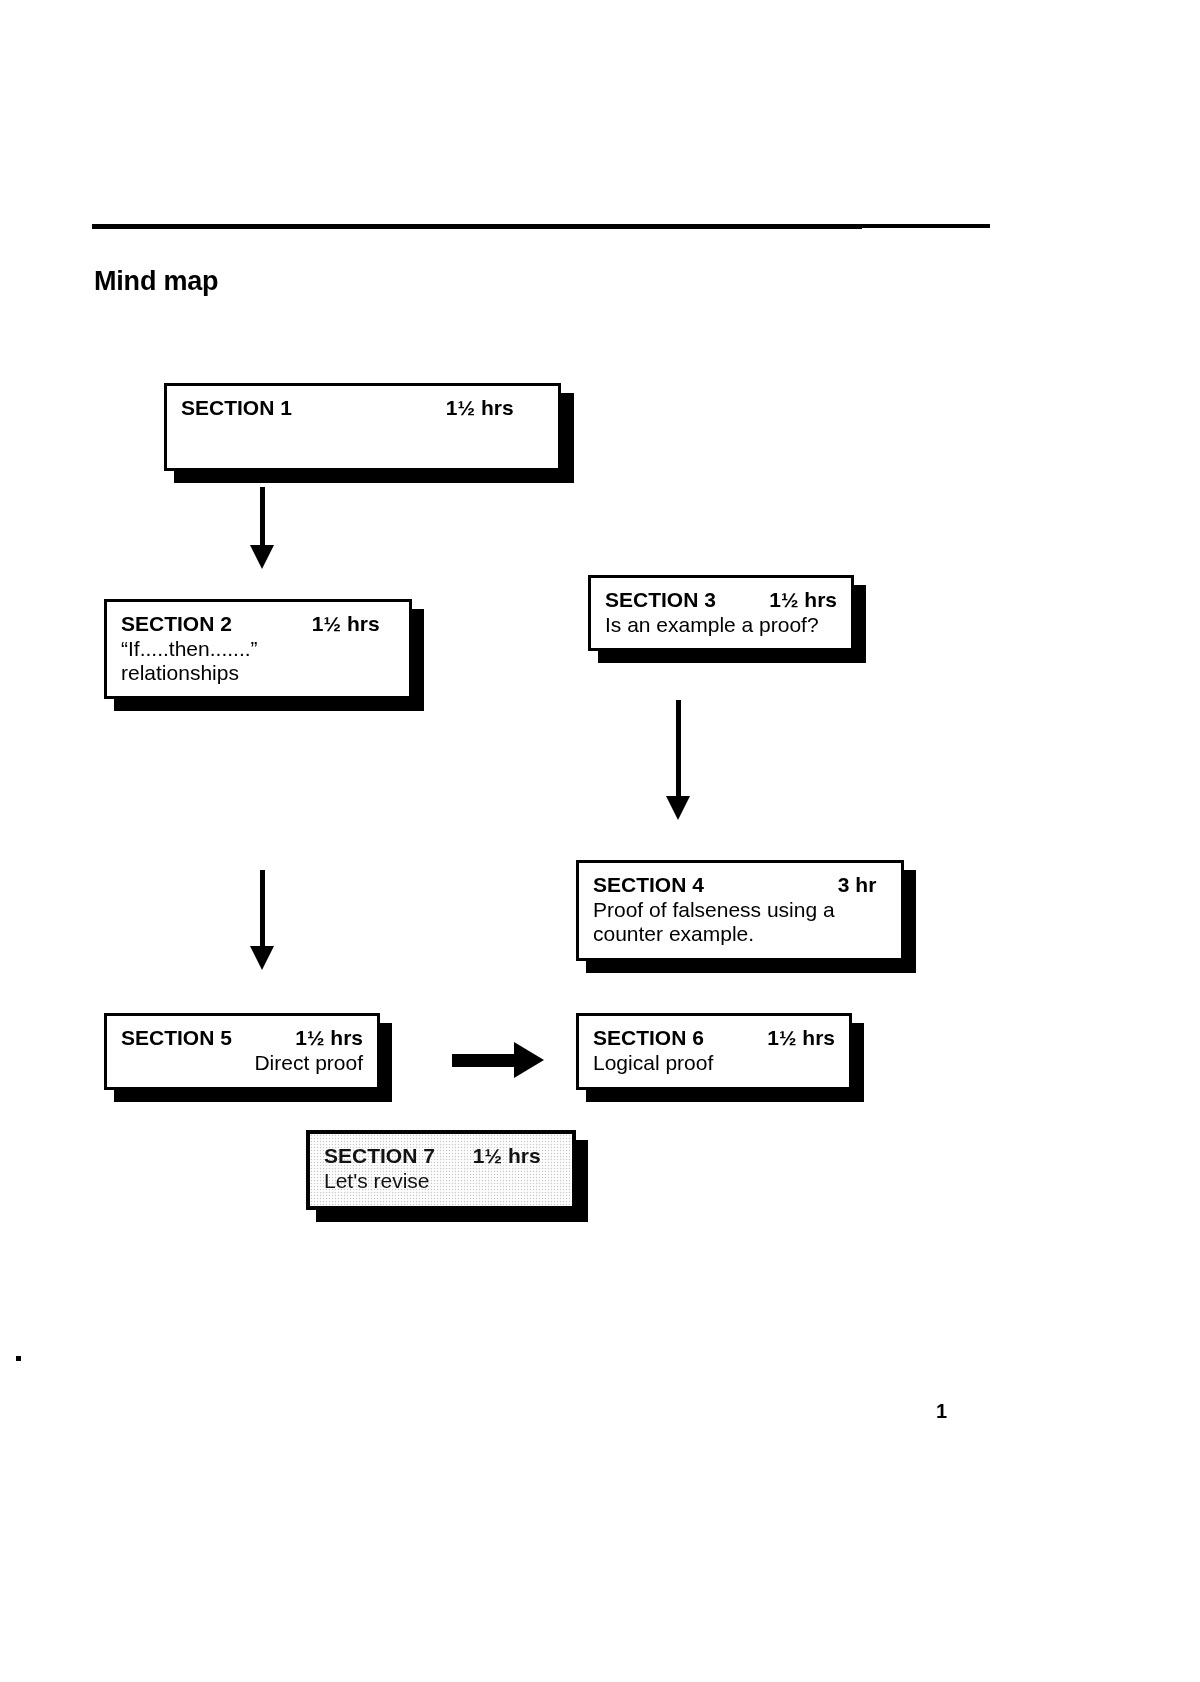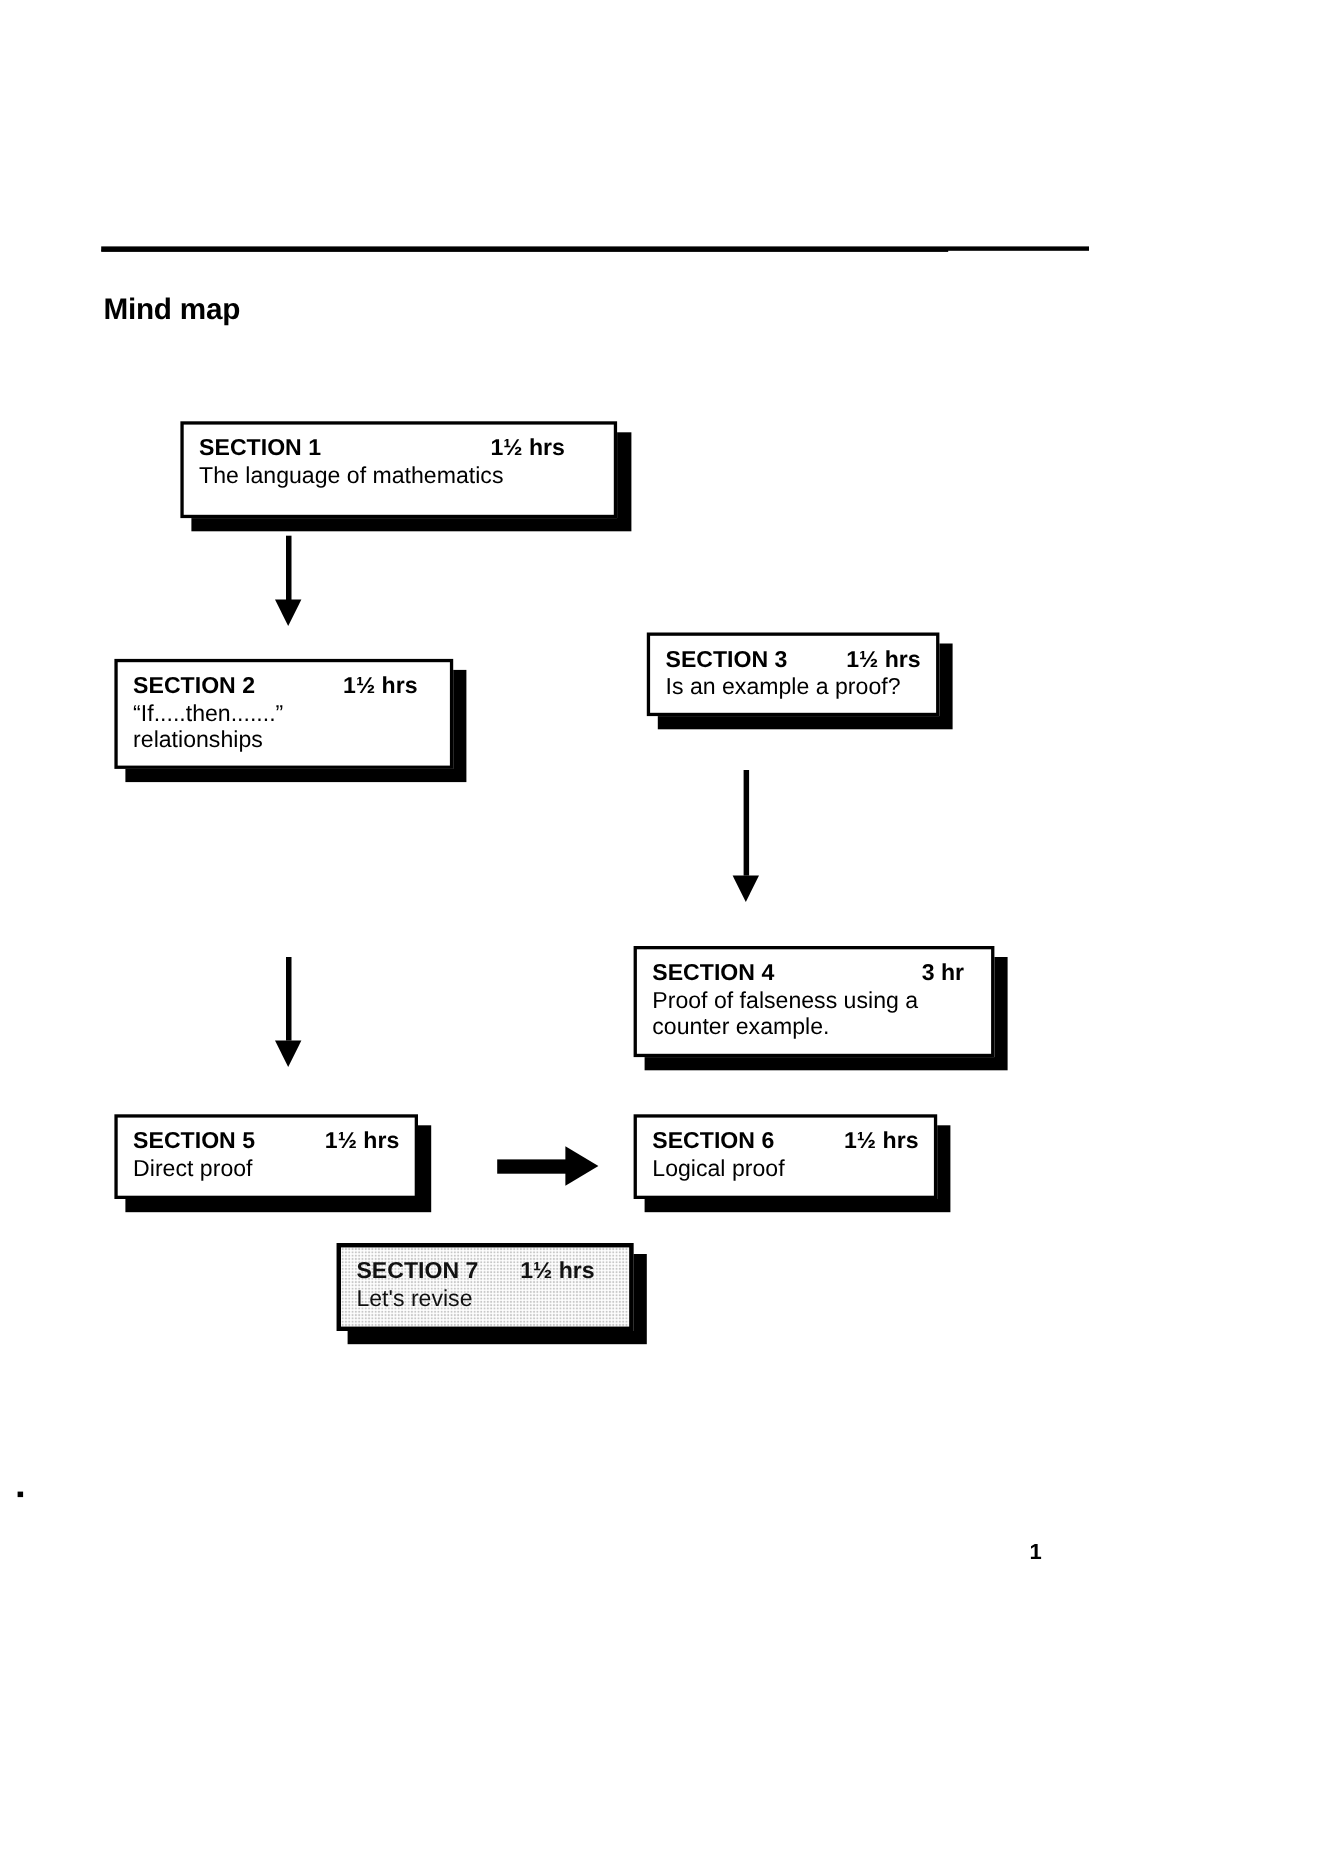--- a/index.html
+++ b/index.html
@@ -182,21 +182,20 @@
   <div class="section-heading">Mind map</div>
 
   <div class="node-wrap" style="left:164px; top:383px; width:410px; height:100px;">
     <div class="node-shadow" style="left:10px; top:10px; width:400px; height:90px;"></div>
     <div class="node" style="left:0; top:0; width:397px; height:88px;">
       <div class="line line-head">
         <span>SECTION 1</span>
         <span style="width:130px;display:inline-block;"></span>
         <span class="dur">1½ hrs</span>
       </div>
-      <div class="line line-body">The language of mathematics</div>
     </div>
   </div>
 
   <div class="arrow-v" style="left:248px; top:487px; width:28px; height:82px;">
     <div class="stem" style="height:60px;"></div>
     <div class="head"></div>
   </div>
 
   <div class="node-wrap" style="left:104px; top:575px; width:320px; height:112px;margin-top:24px;">
     <div class="node-shadow" style="left:10px; top:10px; width:310px; height:102px;"></div>
@@ -239,21 +238,21 @@
       <div class="line line-body">Proof of falseness using a</div>
       <div class="line line-body">counter example.</div>
     </div>
   </div>
 
   <div class="arrow-v" style="left:248px; top:870px; width:28px; height:100px;">
     <div class="stem" style="height:76px;"></div>
     <div class="head"></div>
   </div>
 
-  <div class="node-wrap" style="left:104px; top:1013px; width:288px; height:89px;">
+  <div class="node-wrap" style="left:104px; top:1013px; width:288px; height:89px;text-align:right;">
     <div class="node-shadow" style="left:10px; top:10px; width:278px; height:79px;"></div>
     <div class="node" style="left:0; top:0; width:276px; height:77px;">
       <div class="line line-head">
         <span>SECTION  5</span>
         <span style="width:42px;display:inline-block;"></span>
         <span class="dur">1½ hrs</span>
       </div>
       <div class="line line-body">Direct proof</div>
     </div>
   </div>

